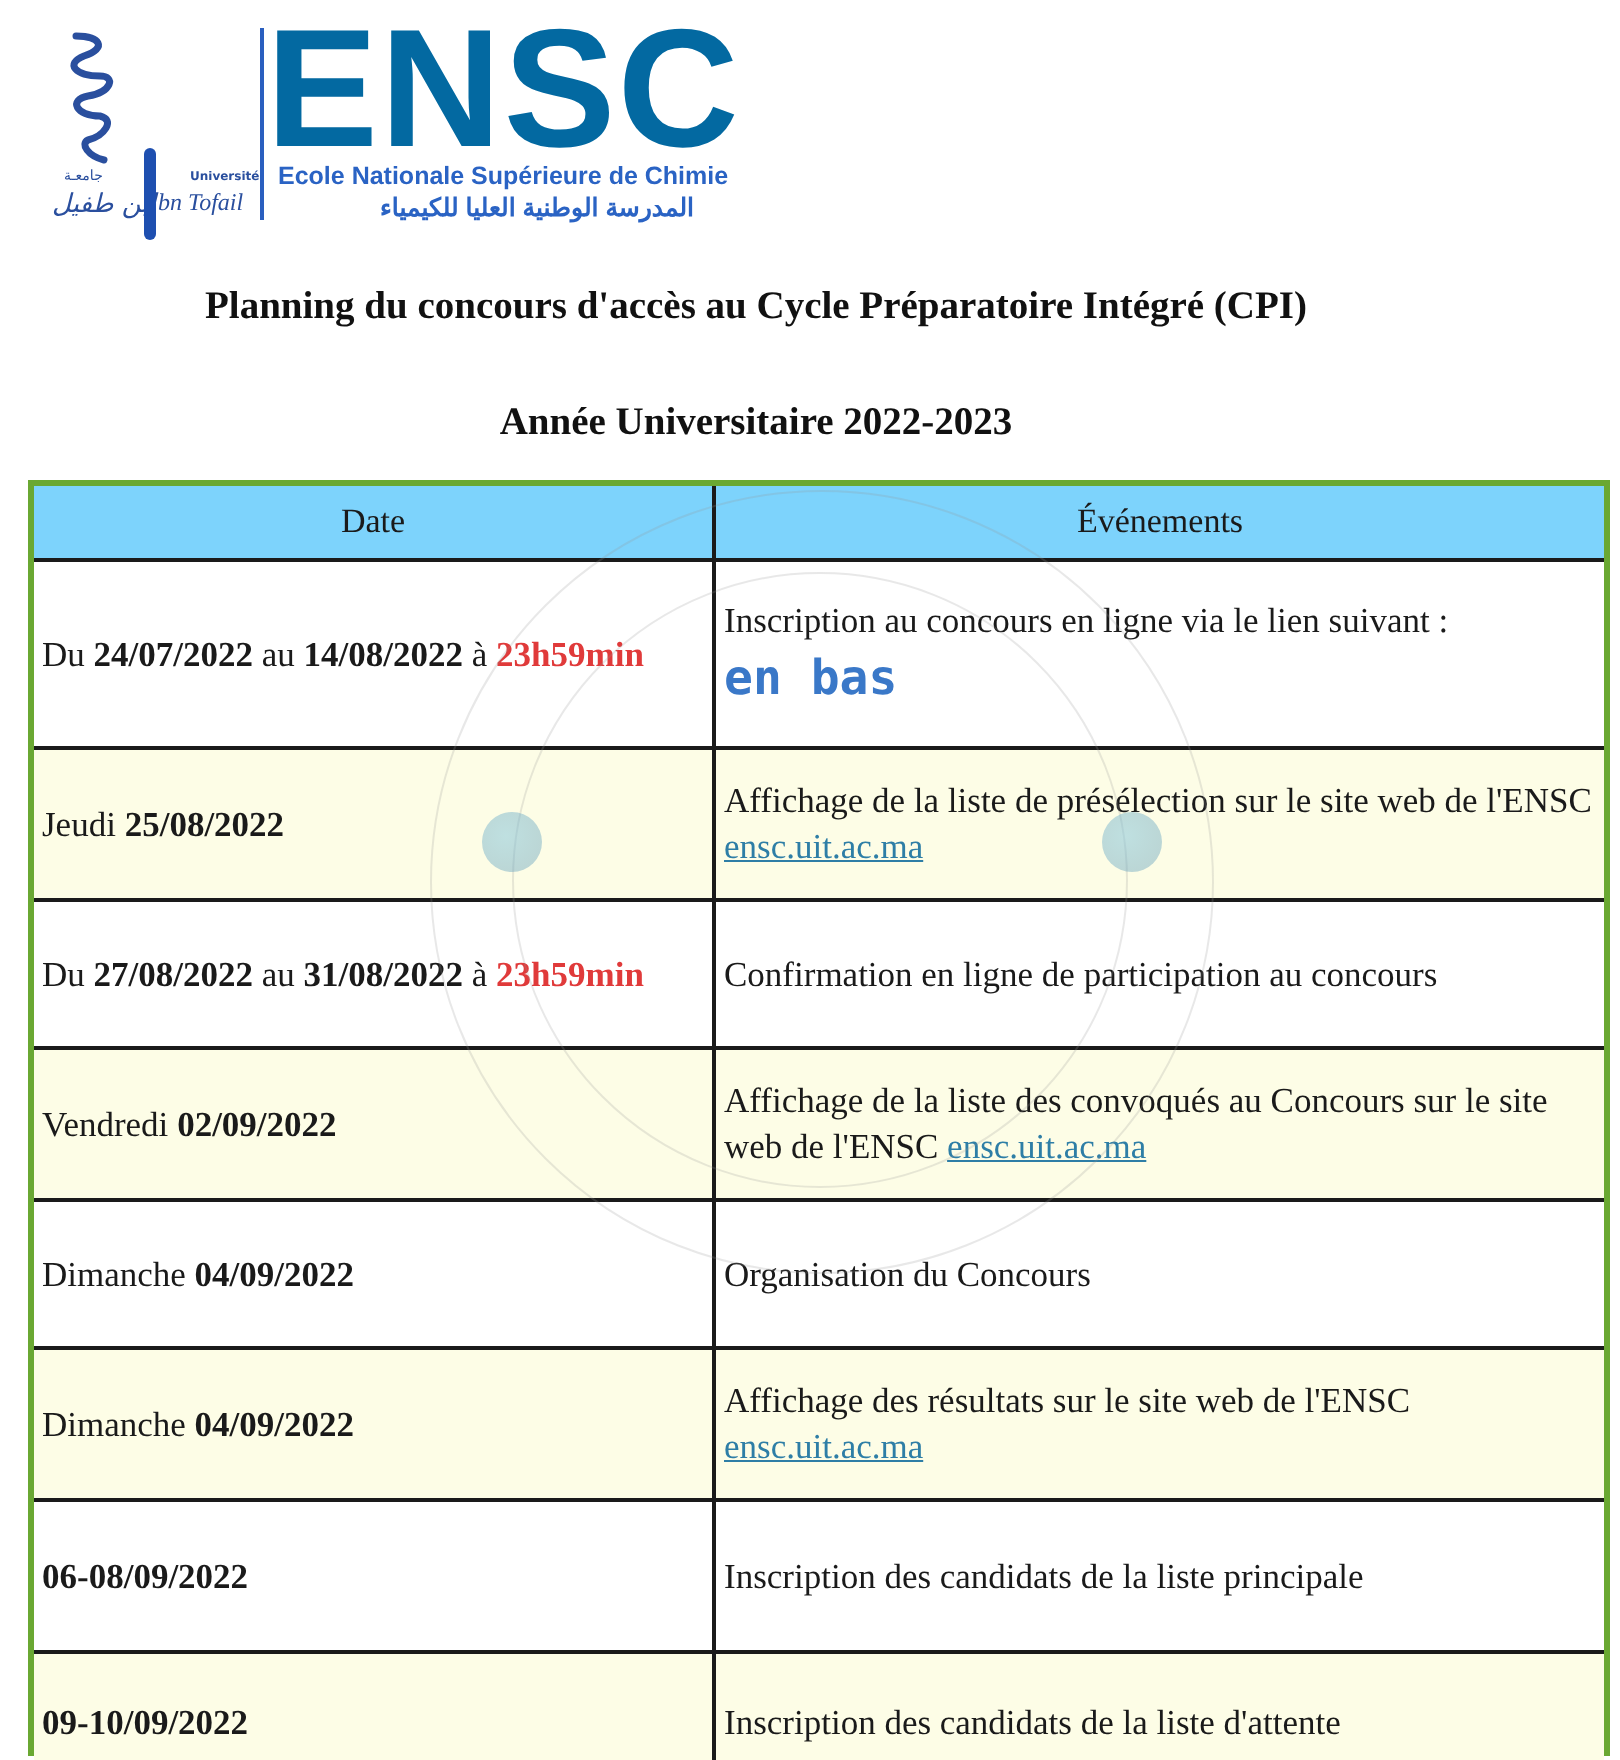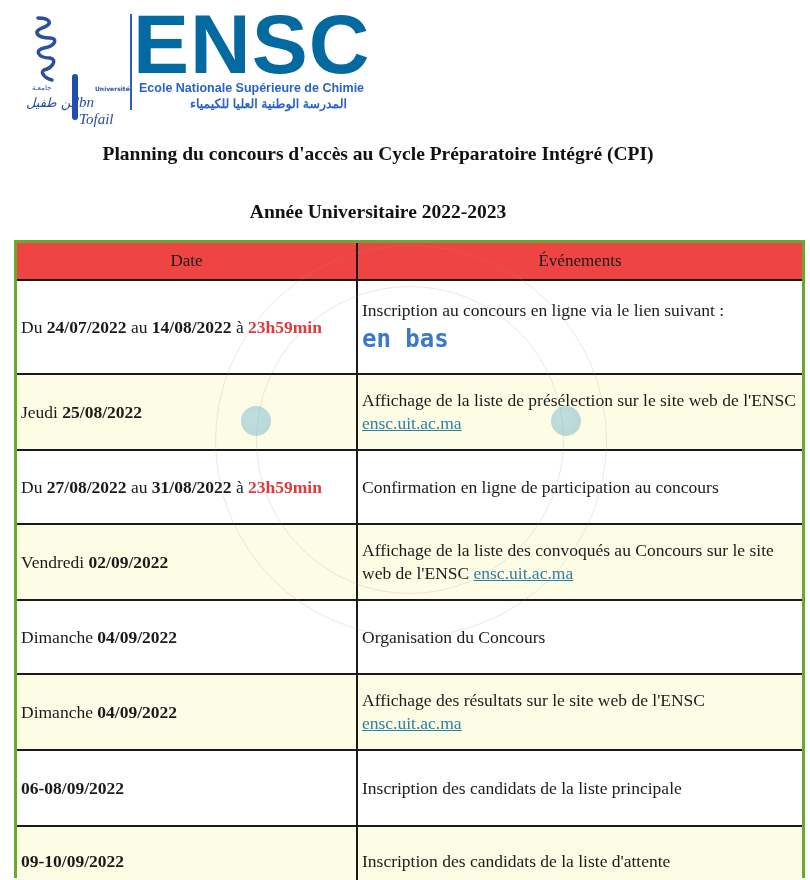--- a/index.html
+++ b/index.html
@@ -6,39 +6,39 @@
     body {
       width: 810px; height: 880px; background: #ffffff; position: relative; overflow: hidden;
       font-family: "DejaVu Serif", "Liberation Serif", serif; color: #111;
     }
     .header { position: absolute; left: 0; top: 0; width: 810px; height: 130px; }
     .uit-logo { position: absolute; left: 22px; top: 12px; width: 100px; height: 105px; }
     .uit-wave { position: absolute; left: 8px; top: 2px; }
     .uit-ar { position: absolute; left: 4px; top: 83px; font-size: 13px; color: #2a4f9e; font-style: italic; font-family: "DejaVu Sans", sans-serif; }
     .uit-ar-small { position: absolute; left: 10px; top: 72px; font-size: 7px; color: #2a4f9e; font-family: "DejaVu Sans", sans-serif; }
     .uit-i { position: absolute; left: 50px; top: 62px; width: 6px; height: 46px; background: #1e4fb0; border-radius: 3px; }
-    .uit-latin { position: absolute; left: 57px; top: 82px; font-size: 15px; color: #2a4f9e; font-style: italic; font-family: "Liberation Serif", serif; }
+    .uit-latin { position: absolute; left: 57px; top: 82px; font-size: 12px; color: #2a4f9e; font-style: italic; font-family: "Liberation Serif", serif; }
     .uit-univ { position: absolute; left: 73px; top: 73px; font-size: 6px; color: #2a4f9e; font-weight: bold; font-family: "DejaVu Sans", sans-serif; }
     .logo-divider { position: absolute; left: 130px; top: 14px; width: 2px; height: 96px; background: #2a5fbf; }
     .ensc-title { position: absolute; left: 133px; top: 2px; font-family: "Liberation Sans", sans-serif; font-weight: bold; font-size: 84px; letter-spacing: 1px; color: #0369a1; line-height: 1; }
     .ensc-sub { position: absolute; left: 139px; top: 81px; font-family: "Liberation Sans", sans-serif; font-weight: bold; font-size: 12.5px; color: #2a63c4; }
     .ensc-ar { position: absolute; left: 139px; top: 96px; width: 208px; text-align: right; font-family: Liberation Sans, sans-serif; font-weight: bold; font-size: 12.5px; color: #2a63c4; direction: rtl; }
 
     .title { position: absolute; left: 4px; width: 748px; text-align: center; font-weight: bold; font-family: "Liberation Serif", serif; }
     .title-main { top: 143px; font-size: 19.5px; }
     .title-year { top: 201px; font-size: 19.5px; }
 
     .table-wrap { position: absolute; left: 14px; top: 240px; width: 791px; height: 638px; border: 3px solid #6aa832; box-sizing: border-box; }
     table { border-collapse: collapse; width: 100%; height: 100%; table-layout: fixed; }
     th, td { border: 2px solid #1a1a1a; font-family: "Liberation Serif", serif; font-size: 17.5px; color: #1a1a1a; vertical-align: middle; padding: 0 4px; }
     table tr:first-child th { border-top: none; }
     table tr th:first-child, table tr td:first-child { border-left: none; }
     table tr th:last-child, table tr td:last-child { border-right: none; }
     table tr:last-child td { border-bottom: none; }
-    th { background: #ef4444; font-weight: normal; text-align: center; height: 36px; font-size: 17px; }
+    th { background: #7dd3fc; font-weight: normal; text-align: center; height: 36px; font-size: 17px; }
     .col-date { width: 340px; }
     tr.odd td { background: #ffffff; }
     tr.even td { background: #fdfde6; }
     .b { font-weight: bold; }
     .red { color: #e03a3a; font-weight: bold; }
     .link { color: #2e7ea6; text-decoration: underline; }
     .enbas { display: block; text-align: left; font-family: "DejaVu Sans Mono", "Liberation Mono", monospace; font-weight: bold; font-size: 24px; color: #3a78c8; margin-top: 2px; }
     .ev-cell { line-height: 1.3; }
 
     .watermark { position: absolute; left: 215px; top: 245px; width: 390px; height: 390px; border-radius: 50%; border: 1.5px solid rgba(150,150,150,0.22); pointer-events: none; }

